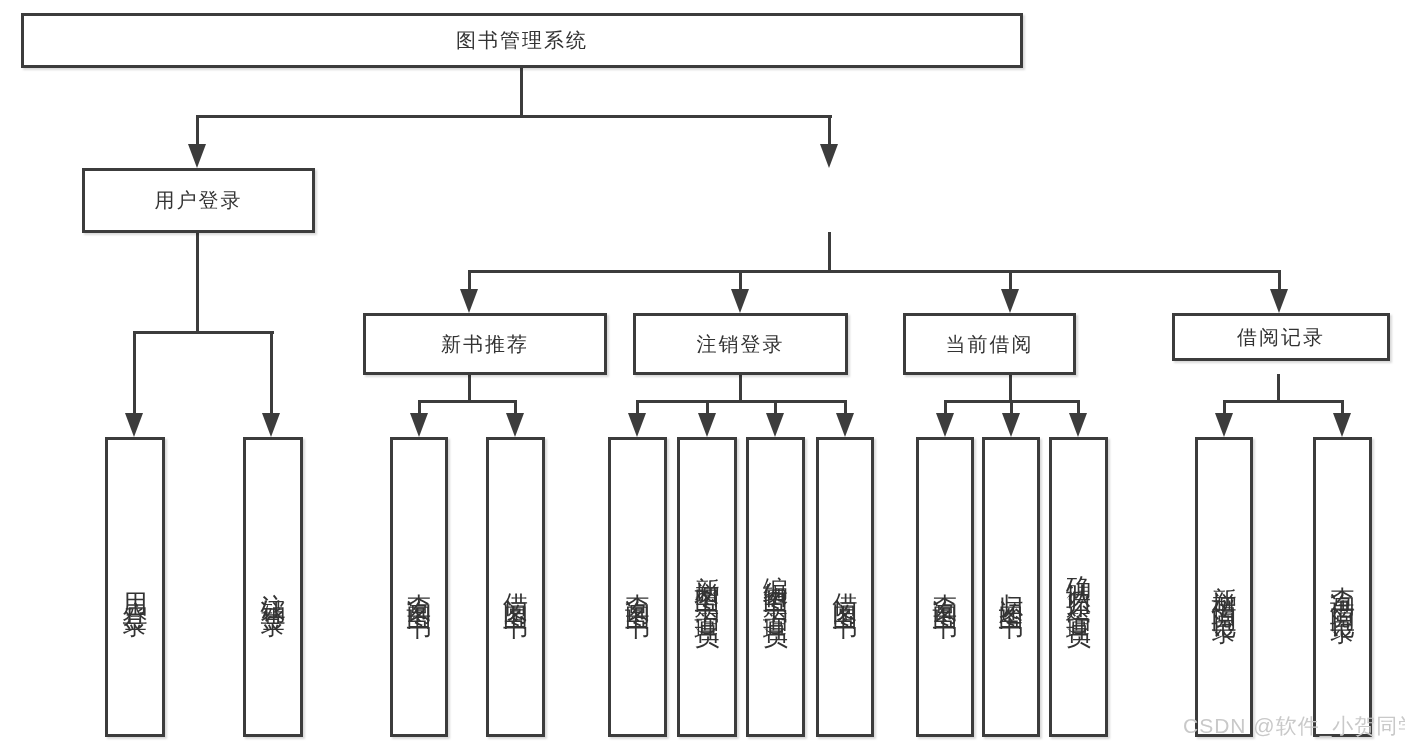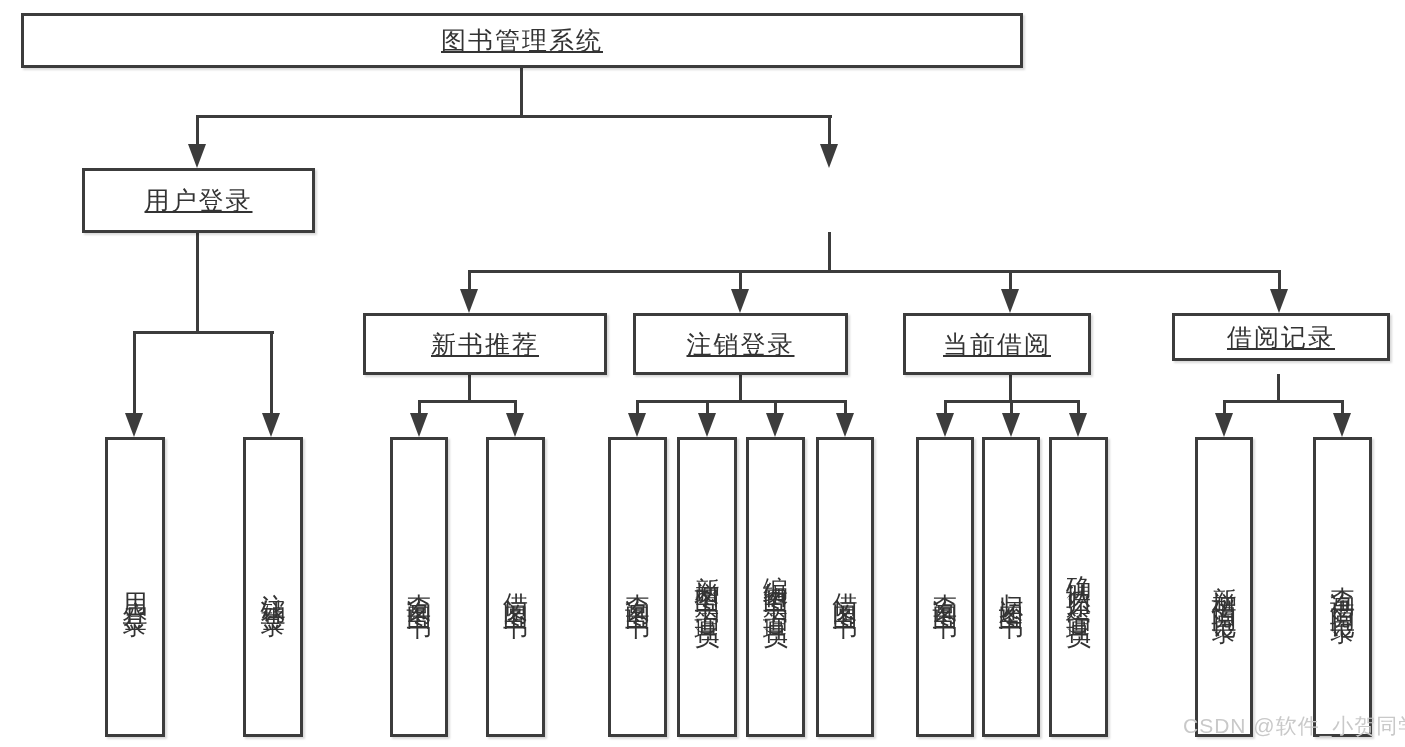--- a/index.html
+++ b/index.html
@@ -5,21 +5,21 @@
   html,body{margin:0;padding:0;background:#fff;}
   .canvas{
     position:relative;width:1405px;height:747px;background:#ffffff;
     font-family:"Liberation Sans","DejaVu Sans",sans-serif;overflow:hidden;
   }
   .box{
     position:absolute;box-sizing:border-box;border:3px solid #3c3c3c;background:#fff;
     display:flex;align-items:center;justify-content:center;color:#333;
     box-shadow:2px 2px 2px rgba(0,0,0,0.15);
   }
-  .hbox{font-size:25px;letter-spacing:2px;white-space:nowrap;text-decoration:underline;}
+  .hbox{font-size:20px;letter-spacing:2px;white-space:nowrap;}
   .vbox span{
     writing-mode:vertical-rl;font-size:25px;letter-spacing:7px;line-height:1;
   }
   .ln{position:absolute;background:#3c3c3c;}
   .ar{
     position:absolute;width:0;height:0;
     border-left:9px solid transparent;border-right:9px solid transparent;
     border-top:24px solid #3c3c3c;
   }
   .watermark{
@@ -99,21 +99,21 @@
   <div class="box hbox" style="left:82px;top:168px;width:233px;height:65px">
     <span>用户登录</span>
   </div>
 
   <div class="box hbox" style="left:363px;top:313px;width:244px;height:62px">
     <span>新书推荐</span>
   </div>
   <div class="box hbox" style="left:633px;top:313px;width:215px;height:62px">
     <span>注销登录</span>
   </div>
-  <div class="box hbox" style="left:903px;top:313px;width:188px;height:62px">
+  <div class="box hbox" style="left:903px;top:313px;width:173px;height:62px">
     <span>当前借阅</span>
   </div>
   <div class="box hbox" style="left:1172px;top:313px;width:218px;height:48px">
     <span>借阅记录</span>
   </div>
 
   <div class="box vbox" style="left:105px;top:437px;width:60px;height:300px">
     <span>用户登录</span>
   </div>
   <div class="box vbox" style="left:243px;top:437px;width:60px;height:300px">

